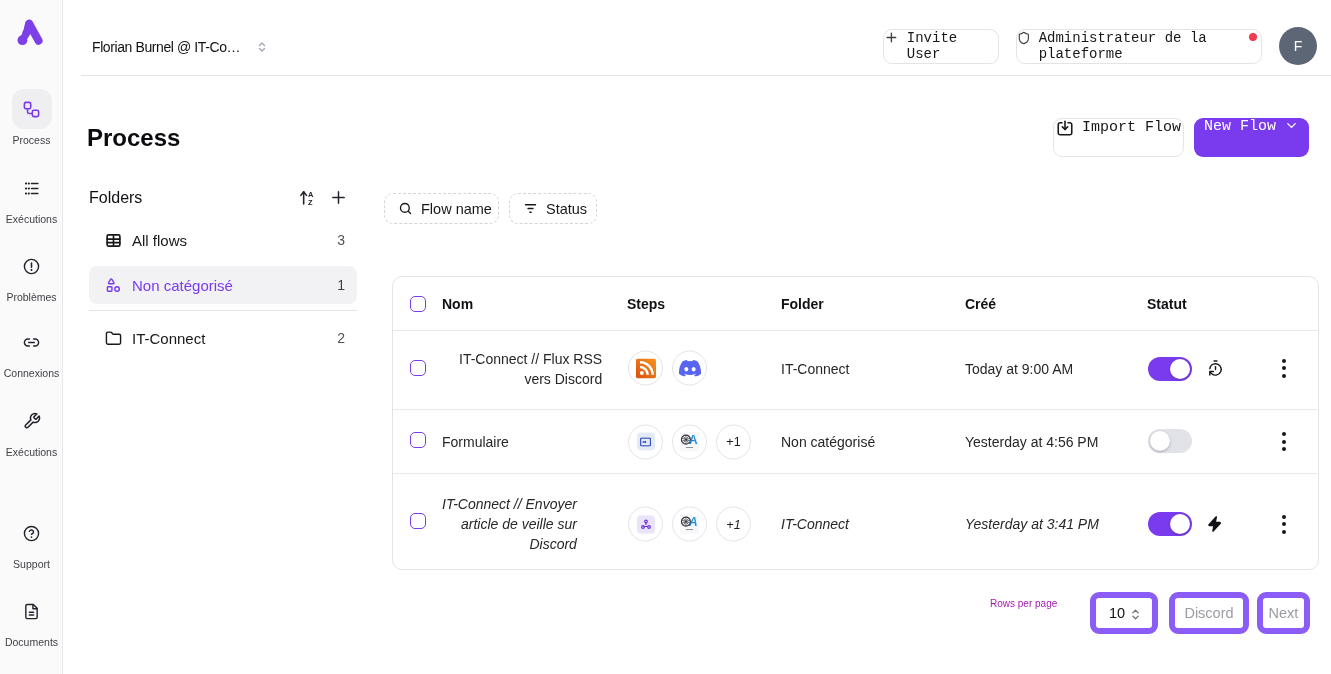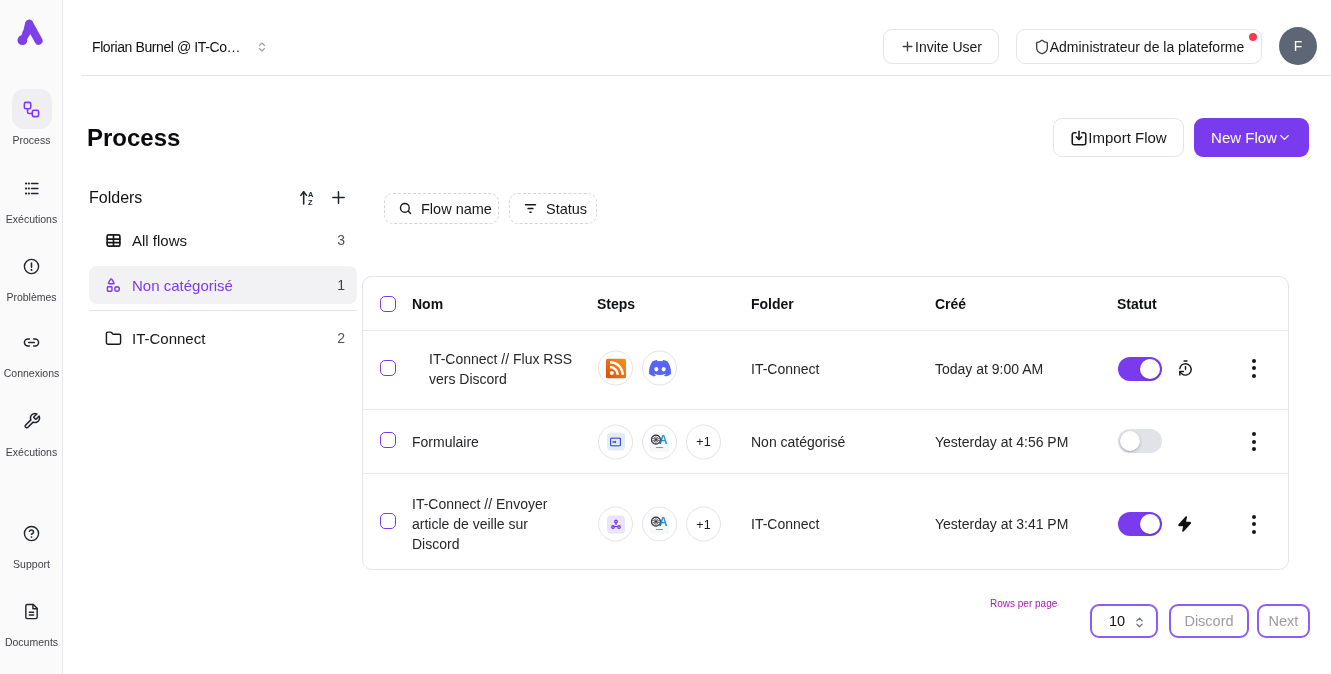--- a/index.html
+++ b/index.html
@@ -13,22 +13,22 @@
 .icon-box { width:40px; height:40px; margin:0 auto; border-radius:12px;
   display:flex; align-items:center; justify-content:center; }
 .icon-box.active { background:#efeff2; }
 .nav-label { font-size:10.5px; color:#3f3f46; margin-top:5px; letter-spacing:0; }
 
 #topbar { position:absolute; left:64px; top:0; width:1267px; height:76px; }
 #topbar .line { position:absolute; left:17px; right:0; bottom:0; height:1px; background:#e4e4e7; }
 .proj { position:absolute; left:92px; top:39px; font-size:14px; color:#101114; letter-spacing:-0.4px; }
 .chevs { position:absolute; left:256px; top:41px; }
 .btn { position:absolute; background:#fff; border:1px solid #e4e4e7; border-radius:9px;
-  font-size:14px; color:#18181b; display:flex; align-items:center; justify-content:center;
-  font-family:Liberation Sans, sans-serif; gap:0; }
+  font-size:14px; color:#18181b; display:flex; align-items:flex-start; justify-content:center;
+  font-family:Liberation Mono, monospace; gap:8px; }
 #invite { left:883px; top:29px; width:116px; height:35px; }
 #admin { left:1016px; top:29px; width:246px; height:35px; }
 #admin .dot { position:absolute; right:4px; top:3px; width:8px; height:8px;
   border-radius:50%; background:#f13b4f; }
 .avatar { position:absolute; left:1279px; top:27px; width:38px; height:38px;
   border-radius:50%; background:#5d6675; color:#fff; font-size:14px;
   display:flex; align-items:center; justify-content:center; }
 
 #title { position:absolute; left:87px; top:124px; font-size:24px; font-weight:bold; color:#0b0b0f; }
 #importflow { left:1053px; top:118px; width:131px; height:39px; font-size:15px; }
@@ -43,22 +43,22 @@
 .frow.sel { background:#f2f2f5; color:#7a3bee; }
 .frow .cnt { margin-left:auto; font-size:14px; color:#52525b; }
 .frow .ic { width:17px; height:17px; margin-right:10px; flex:0 0 auto; }
 .fsep { height:1px; background:#e4e4e7; margin:6px 0 8px; }
 
 .filterbtn { position:absolute; border:1px dashed #d4d4d8; border-radius:9px;
   background:#fff; display:flex; align-items:center; font-size:14.5px; color:#18181b; }
 #f-flow { left:384px; top:193px; width:115px; height:31px; padding-left:13px; gap:8px; }
 #f-status { left:509px; top:193px; width:88px; height:31px; padding-left:13px; gap:8px; }
 
-#card { position:absolute; left:362px; top:276px; width:927px; height:294px;
-  border:1px solid #e4e4e7; border-radius:10px; background:#fff; }
+#card { position:absolute; left:392px; top:276px; width:927px; height:294px;
+  border:1px solid #e4e4e7; border-radius:10px; background:#fff;text-align:right; }
 .trow { position:absolute; left:0; width:925px; }
 .cell { position:absolute; top:50%; transform:translateY(-50%); font-size:14px; color:#27272a; }
 .hcell { font-weight:bold; color:#101114; }
 .cb { position:absolute; left:17px; top:calc(50% - 2px); transform:translateY(-50%);
   width:16px; height:16px; border:1.5px solid #7a3bee; border-radius:5px; background:#fff; }
 .trow.hdr .cb { top:50%; }
 .circ { position:absolute; top:50%; transform:translateY(-50%); width:35px; height:35px;
   background:#fff; border:1px solid #e4e4e7; border-radius:50%;
   display:flex; align-items:center; justify-content:center; }
 .toggle { position:absolute; left:755px; top:calc(50% - 1px); transform:translateY(-50%);
@@ -73,21 +73,21 @@
 .r1 .cell { top:calc(50% - 1px); }
 .r1 .circ { top:calc(50% - 2px); }
 .r1 .kebab { top:calc(50% - 2px); }
 .r3 .cell { top:calc(50% + 2px); }
 .r3 .circ { top:calc(50% + 2px); }
 .r3 .kebab { top:calc(50% + 2px); }
 .r3 .cb { top:calc(50% - 1px); }
 .r3 .toggle { top:calc(50% + 2px); }
 
 #pag { position:absolute; top:588px; left:0; width:1310px; height:34px; }
-.pbtn { position:absolute; top:16px; height:34px; border:2px solid #8b5cf6; border-radius:9px;
+.pbtn { position:absolute; top:4px; height:42px; border:6px solid #8b5cf6; border-radius:9px;
   background:#fff; display:flex; align-items:center; justify-content:center;
   font-size:14.5px; color:#9b9ba3; }
 </style>
 </head>
 <body>
 
 <div id="sidebar">
   <svg class="logo" width="30" height="31" viewBox="0 0 30 31" style="left:16px;top:19px;">
     <path d="M 13.2 4.8 L 22.6 21.7" stroke="#7d3fe8" stroke-width="8" stroke-linecap="round" fill="none"></path>
     <path d="M 13.2 4.8 C 11.2 8.6 12.4 10.6 10.2 13.9" stroke="#7d3fe8" stroke-width="7.6" stroke-linecap="round" fill="none"></path>
@@ -347,21 +347,21 @@
     <div class="toggle off">
         <div class="knob"></div>
       </div>
     <div class="kebab">
         <i></i>
         <i></i>
         <i></i>
       </div>
   </div>
 
-  <div class="trow r3" style="top:197px;height:96px;">
+  <div class="trow r3" style="top:197px;height:96px;font-style:italic;">
     <div class="cb"></div>
     <div class="cell" style="left:49px;line-height:20px;">IT-Connect // Envoyer<br>article de veille sur<br>Discord</div>
     <div class="circ" style="left:235px;">
       <div style="width:18px;height:18px;border-radius:4px;background:#eae4fb;display:flex;align-items:center;justify-content:center;">
         <svg width="12" height="12" viewBox="0 0 24 24" fill="none" stroke="#6d31e0" stroke-width="2.4" stroke-linecap="round">
             <circle cx="12" cy="6" r="2.6"></circle>
             <circle cx="6" cy="17" r="2.6"></circle>
             <circle cx="18" cy="17" r="2.6"></circle>
             <path d="M12 9v3M8 16h7"></path>
           </svg>

